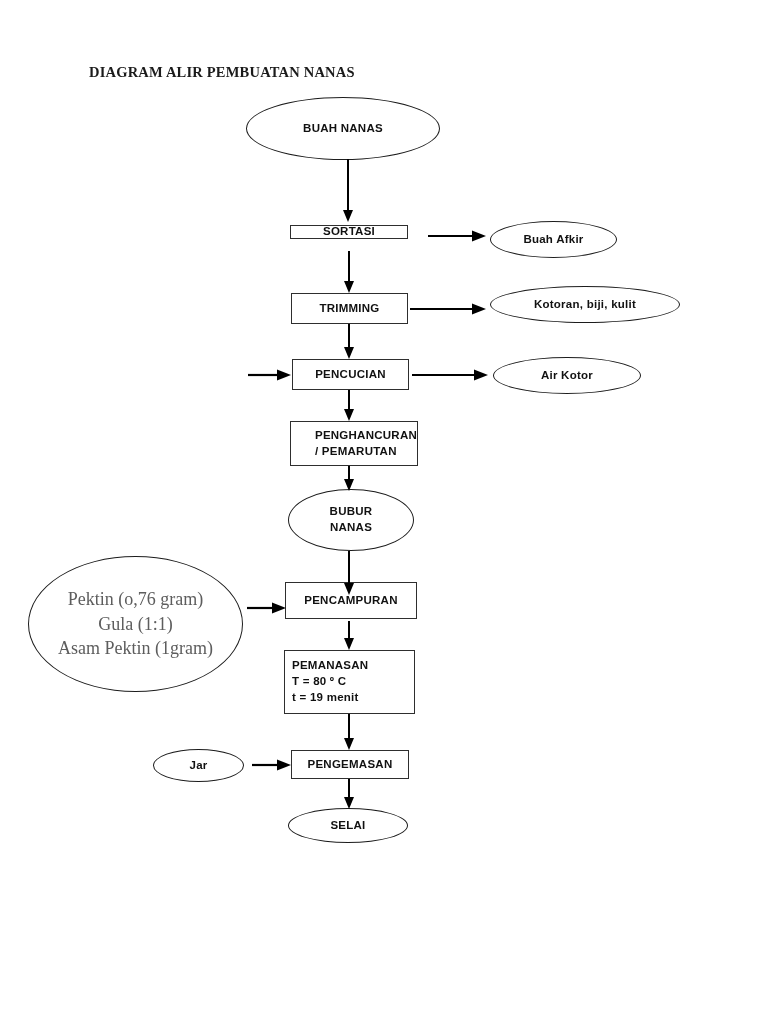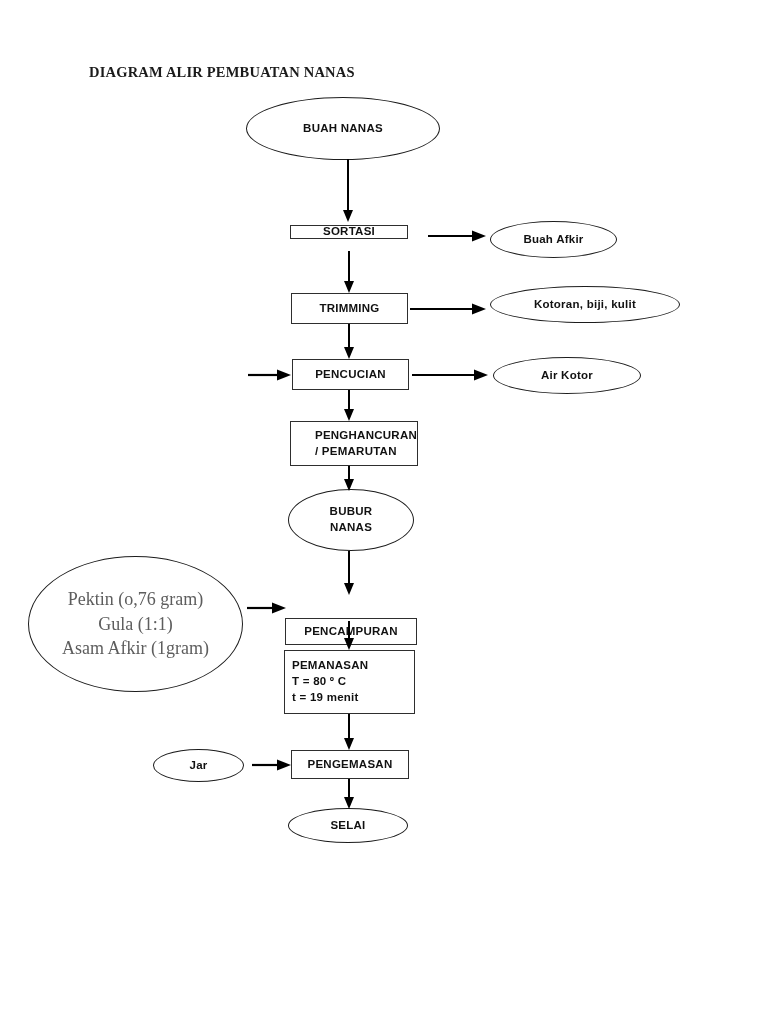--- a/index.html
+++ b/index.html
@@ -128,25 +128,25 @@
     <span class="lines">
       <span>BUBUR</span>
       <span>NANAS</span>
     </span>
   </div>
 
   <div class="node terminal serif-soft" style="left:28px; top:556px; width:215px; height:136px;">
     <span class="lines">
       <span>Pektin (o,76 gram)</span>
       <span>Gula (1:1)</span>
-      <span>Asam Afkir (1gram)</span>
-    </span>
-  </div>
-
-  <div class="node process" style="left:285px; top:618px; width:132px; height:27px;">
+      <span>Asam Pektin (1gram)</span>
+    </span>
+  </div>
+
+  <div class="node process" style="left:285px; top:582px; width:132px; height:37px;">
     <span class="lines">PENCAMPURAN</span>
   </div>
 
   <div class="node process align-left" style="left:284px; top:650px; width:131px; height:64px;">
     <span class="lines">
       <span>PEMANASAN</span>
       <span>T = 80 º C</span>
       <span>t = 19 menit</span>
     </span>
   </div>

